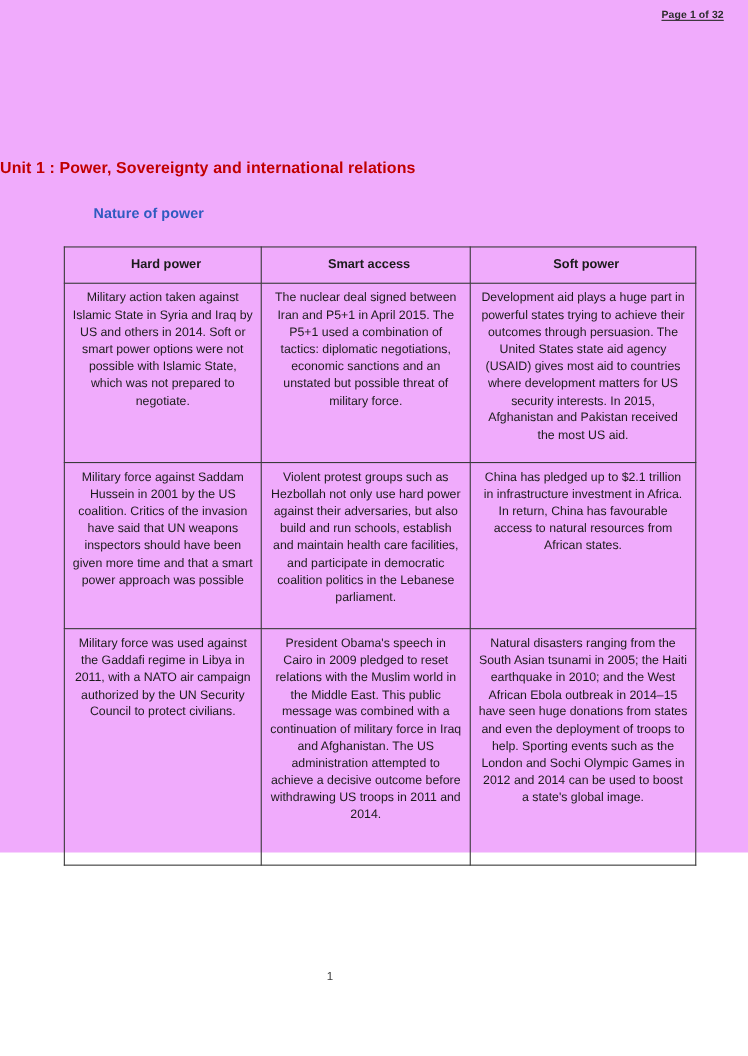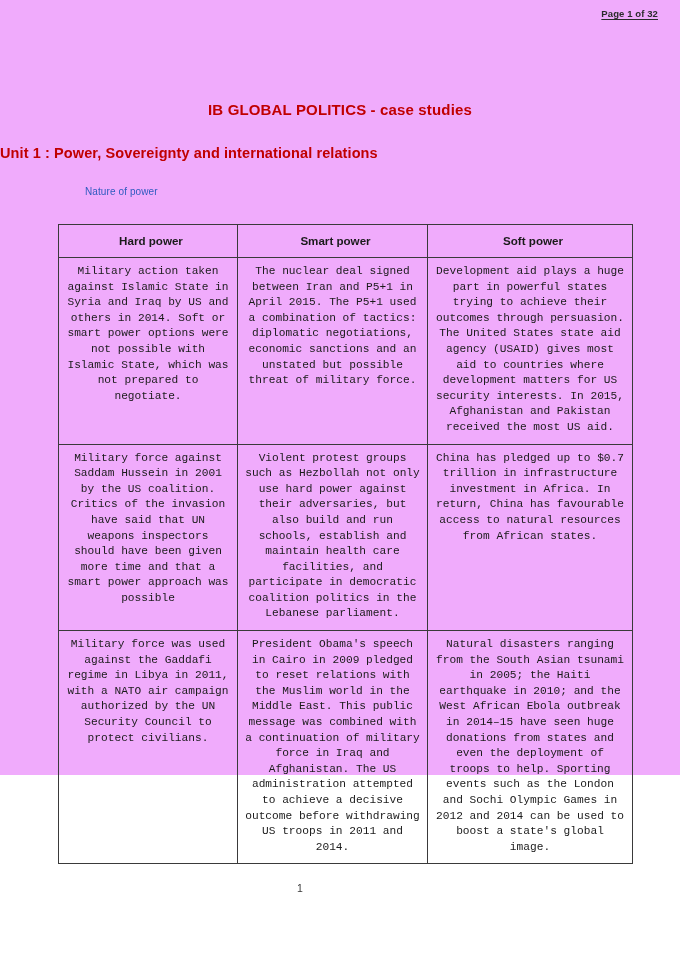--- a/index.html
+++ b/index.html
@@ -59,22 +59,22 @@
     text-align: left;
     font-size: 14.5px;
     font-weight: bold;
     color: #C00000;
     letter-spacing: 0.1px;
   }
   .section-heading {
     position: absolute;
     top: 186px;
     left: 85px;
-    font-size: 10px;
-    font-weight: normal;
+    font-size: 13px;
+    font-weight: bold;
     color: #2F5BBF;
     letter-spacing: 0.1px;
   }
 
   
   .tbl-wrap {
     position: absolute;
     top: 224px;
     left: 58px;
     width: 574px;
@@ -104,21 +104,21 @@
   }
   .col-hard   { width: 179px; }
   .col-smart  { width: 190px; }
   .col-soft   { width: 205px; }
 
   
   tr.row-1 td { height: 148px; }
   tr.row-2 td { height: 136px; }
   tr.row-3 td { height: 200px; }
 
-  .cell-text { display: block; font-family: Liberation Mono, monospace; }
+  .cell-text { display: block; }
 
   
   .page-number {
     position: absolute;
     top: 882px;
     left: 0;
     width: 680px;
     text-align: center;
     padding-right: 80px;
     box-sizing: border-box;
@@ -128,37 +128,36 @@
 </style>
 </head>
 <body>
 
 <div class="page">
 
   <div class="page-header">
     <span class="hdr-underline">Page 1 of 32</span>
   </div>
 
-  <div class="doc-title">IB GLOBAL POLITICS - case studies</div>
 
   <div class="doc-subtitle">Unit 1 : Power, Sovereignty and international relations</div>
 
   <div class="section-heading">Nature of power</div>
 
   <div class="tbl-wrap">
     <table class="case-table">
       <colgroup>
         <col class="col-hard">
         <col class="col-smart">
         <col class="col-soft">
       </colgroup>
       <thead>
         <tr>
           <th>Hard power</th>
-          <th>Smart power</th>
+          <th>Smart access</th>
           <th>Soft power</th>
         </tr>
       </thead>
       <tbody>
         <tr class="row-1">
           <td>
               <span class="cell-text">Military action taken against Islamic State in Syria and Iraq by US and others in 2014. Soft or smart power options were not possible with Islamic State, which was not prepared to negotiate.</span>
             </td>
           <td>
               <span class="cell-text">The nuclear deal signed between Iran and P5+1 in April 2015. The P5+1 used a combination of tactics: diplomatic negotiations, economic sanctions and an unstated but possible threat of military force.</span>
@@ -168,21 +167,21 @@
             </td>
         </tr>
         <tr class="row-2">
           <td>
               <span class="cell-text">Military force against Saddam Hussein in 2001 by the US coalition. Critics of the invasion have said that UN weapons inspectors should have been given more time and that a smart power approach was possible</span>
             </td>
           <td>
               <span class="cell-text">Violent protest groups such as Hezbollah not only use hard power against their adversaries, but also build and run schools, establish and maintain health care facilities, and participate in democratic coalition politics in the Lebanese parliament.</span>
             </td>
           <td>
-              <span class="cell-text">China has pledged up to $0.7 trillion in infrastructure investment in Africa. In return, China has favourable access to natural resources from African states.</span>
+              <span class="cell-text">China has pledged up to $2.1 trillion in infrastructure investment in Africa. In return, China has favourable access to natural resources from African states.</span>
             </td>
         </tr>
         <tr class="row-3">
           <td>
               <span class="cell-text">Military force was used against the Gaddafi regime in Libya in 2011, with a NATO air campaign authorized by the UN Security Council to protect civilians.</span>
             </td>
           <td>
               <span class="cell-text">President Obama's speech in Cairo in 2009 pledged to reset relations with the Muslim world in the Middle East. This public message was combined with a continuation of military force in Iraq and Afghanistan. The US administration attempted to achieve a decisive outcome before withdrawing US troops in 2011 and 2014.</span>
             </td>
           <td>

